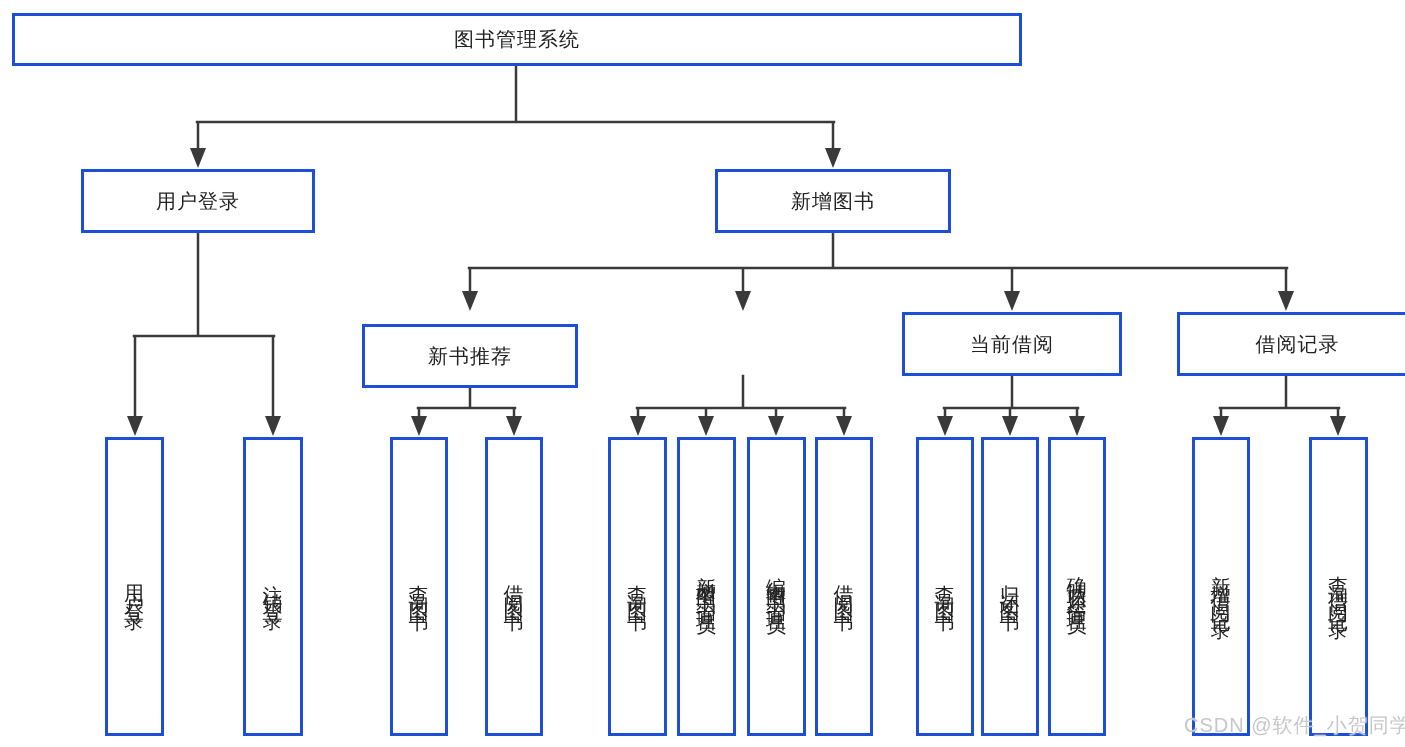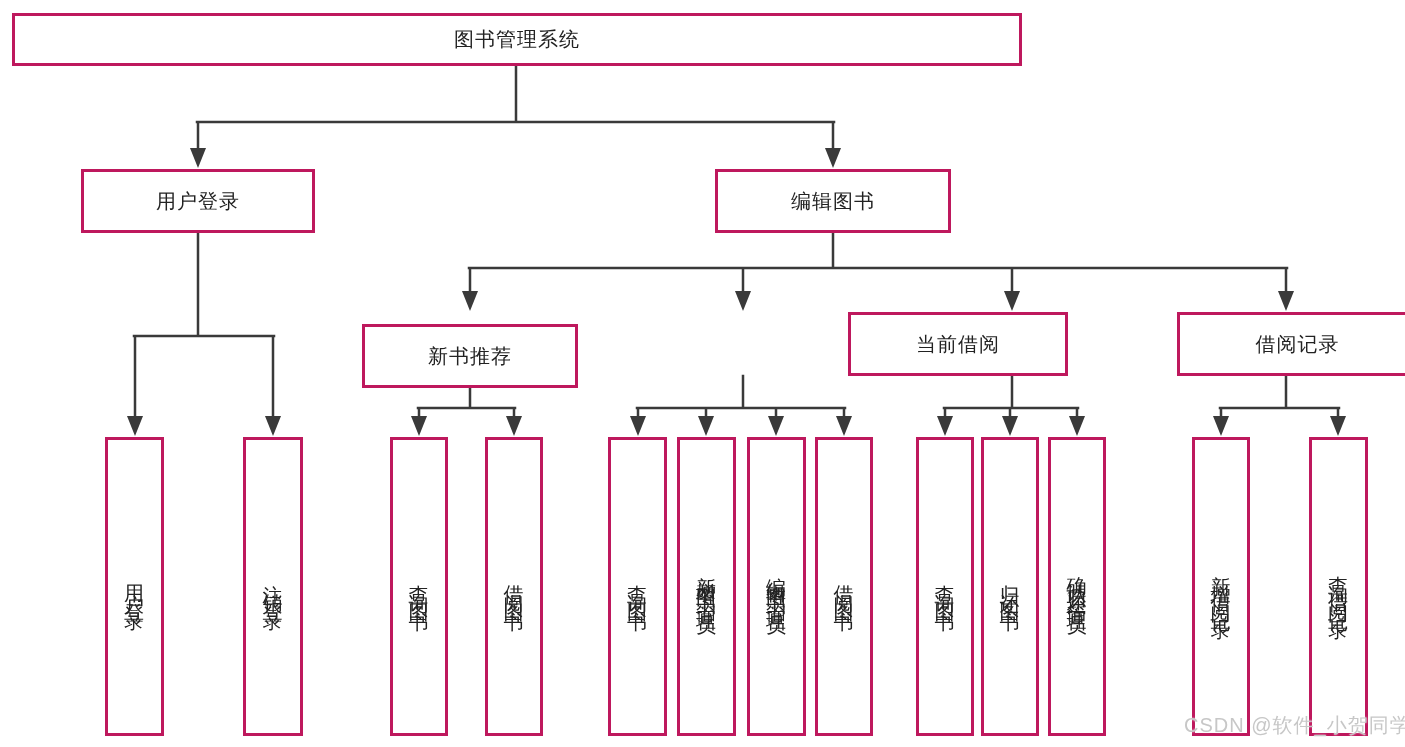--- a/index.html
+++ b/index.html
@@ -18,21 +18,21 @@
   .connectors {
     position: absolute;
     left: 0;
     top: 0;
     width: 1405px;
     height: 747px;
   }
   .node {
     position: absolute;
     box-sizing: border-box;
-    border: 3px solid #be185d;
+    border: 3px solid #1d4ed8;
     background: #ffffff;
     display: flex;
     align-items: center;
     justify-content: center;
     color: #222222;
   }
   .h-node {
     font-size: 20px;
     letter-spacing: 1px;
     text-align: center;
@@ -99,27 +99,27 @@
   </svg>
 
   <div class="node h-node" style="left:12px; top:13px; width:1010px; height:53px;">
     <span>图书管理系统</span>
   </div>
 
   <div class="node h-node" style="left:81px; top:169px; width:234px; height:64px;">
     <span>用户登录</span>
   </div>
   <div class="node h-node" style="left:715px; top:169px; width:236px; height:64px;">
-    <span>编辑图书</span>
+    <span>新增图书</span>
   </div>
 
   <div class="node h-node" style="left:362px; top:312px; width:216px; height:64px;margin-top:12px;">
     <span>新书推荐</span>
   </div>
-  <div class="node h-node" style="left:848px; top:312px; width:220px; height:64px;">
+  <div class="node h-node" style="left:902px; top:312px; width:220px; height:64px;">
     <span>当前借阅</span>
   </div>
   <div class="node h-node" style="left:1177px; top:312px; width:241px; height:64px;">
     <span>借阅记录</span>
   </div>
 
   <div class="node v-node" style="left:105px; top:437px; width:59px; height:299px;">
     <span>用户登录</span>
   </div>
   <div class="node v-node" style="left:243px; top:437px; width:60px; height:299px;">

